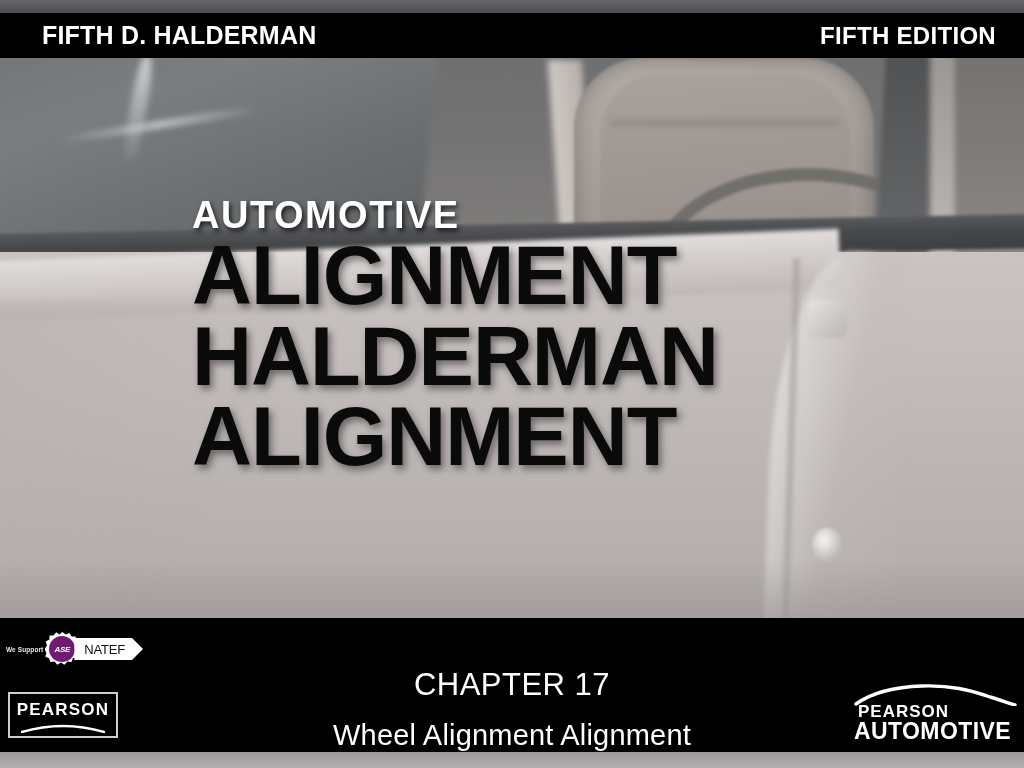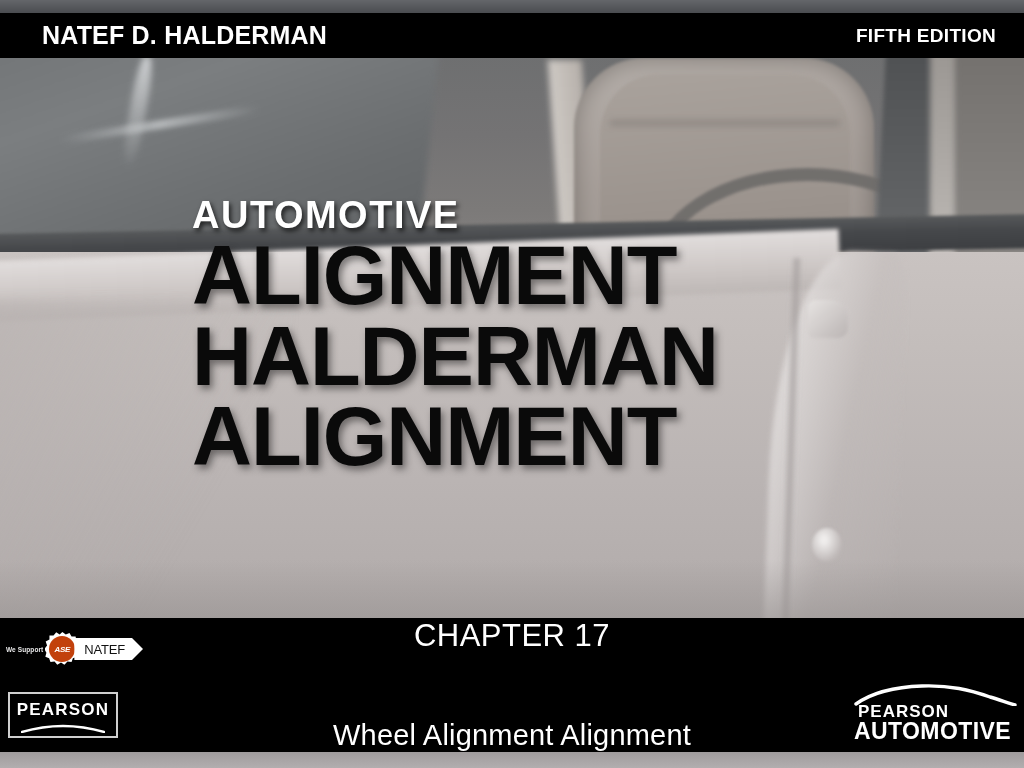--- a/index.html
+++ b/index.html
@@ -206,21 +206,21 @@
   }
   .author {
     color: #fff;
     font-size: 25px;
     font-weight: bold;
     letter-spacing: .2px;
     white-space: nowrap;
   }
   .edition {
     color: #fff;
-    font-size: 19px;
+    font-size: 24px;
     font-weight: bold;
     letter-spacing: .3px;
     white-space: nowrap;
   }
 
   
   .titles {
     position: absolute;
     left: 192px;
     top: 196px;
@@ -254,21 +254,21 @@
     position: absolute;
     left: 0; top: 752px; width: 1024px; height: 16px;
     background: linear-gradient(180deg,#9f9b9c,#b2aeaf);
   }
   .chapter-block {
     position: absolute;
     left: 0; top: 618px; width: 1024px; height: 134px;
     display: flex;
     flex-direction: column;
     align-items: center;
-    justify-content: space-between;
+    justify-content: flex-end;
   }
   .chapter-num {
     color: #fff;
     font-size: 31px;
     letter-spacing: .5px;
     margin-bottom: 16px;
   }
   .chapter-title {
     color: #fff;
     font-size: 29px;
@@ -301,21 +301,21 @@
     inset: 0;
     background: #fff;
     clip-path: polygon(50% 0%, 60% 7%, 71% 3%, 77% 13%, 89% 13%, 91% 25%, 100% 32%, 96% 43%, 100% 54%,
                        91% 61%, 93% 73%, 81% 77%, 77% 88%, 65% 87%, 56% 96%, 46% 90%, 35% 96%,
                        27% 87%, 15% 88%, 11% 77%, 0% 73%, 3% 61%, -3% 50%, 5% 40%, 1% 28%,
                        12% 22%, 12% 10%, 24% 10%, 32% 1%, 42% 7%);
   }
   .ase-inner {
     position: absolute;
     left: 4px; top: 4px; width: 26px; height: 26px;
-    background: #c2410c;
+    background: #701a75;
     border-radius: 50%;
     display: flex;
     align-items: center;
     justify-content: center;
   }
   .ase-text {
     color: #fff;
     font-size: 8px;
     font-weight: bold;
     font-style: italic;
@@ -418,21 +418,21 @@
     <div class="fender-curve"></div>
     <div class="panel-gap"></div>
     <div class="door-handle"></div>
     <div class="door-dimple"></div>
     <div class="left-lowshade"></div>
     <div class="bottom-fade"></div>
   </div>
 
   <div class="topstrip"></div>
   <div class="topbar">
-    <div class="author">NATEF D. HALDERMAN</div>
+    <div class="author">FIFTH D. HALDERMAN</div>
     <div class="edition">FIFTH EDITION</div>
   </div>
 
   <div class="titles">
     <div class="t-sub">AUTOMOTIVE</div>
     <div class="t-main">ALIGNMENT</div>
     <div class="t-main">HALDERMAN</div>
     <div class="t-main">ALIGNMENT</div>
   </div>
 

